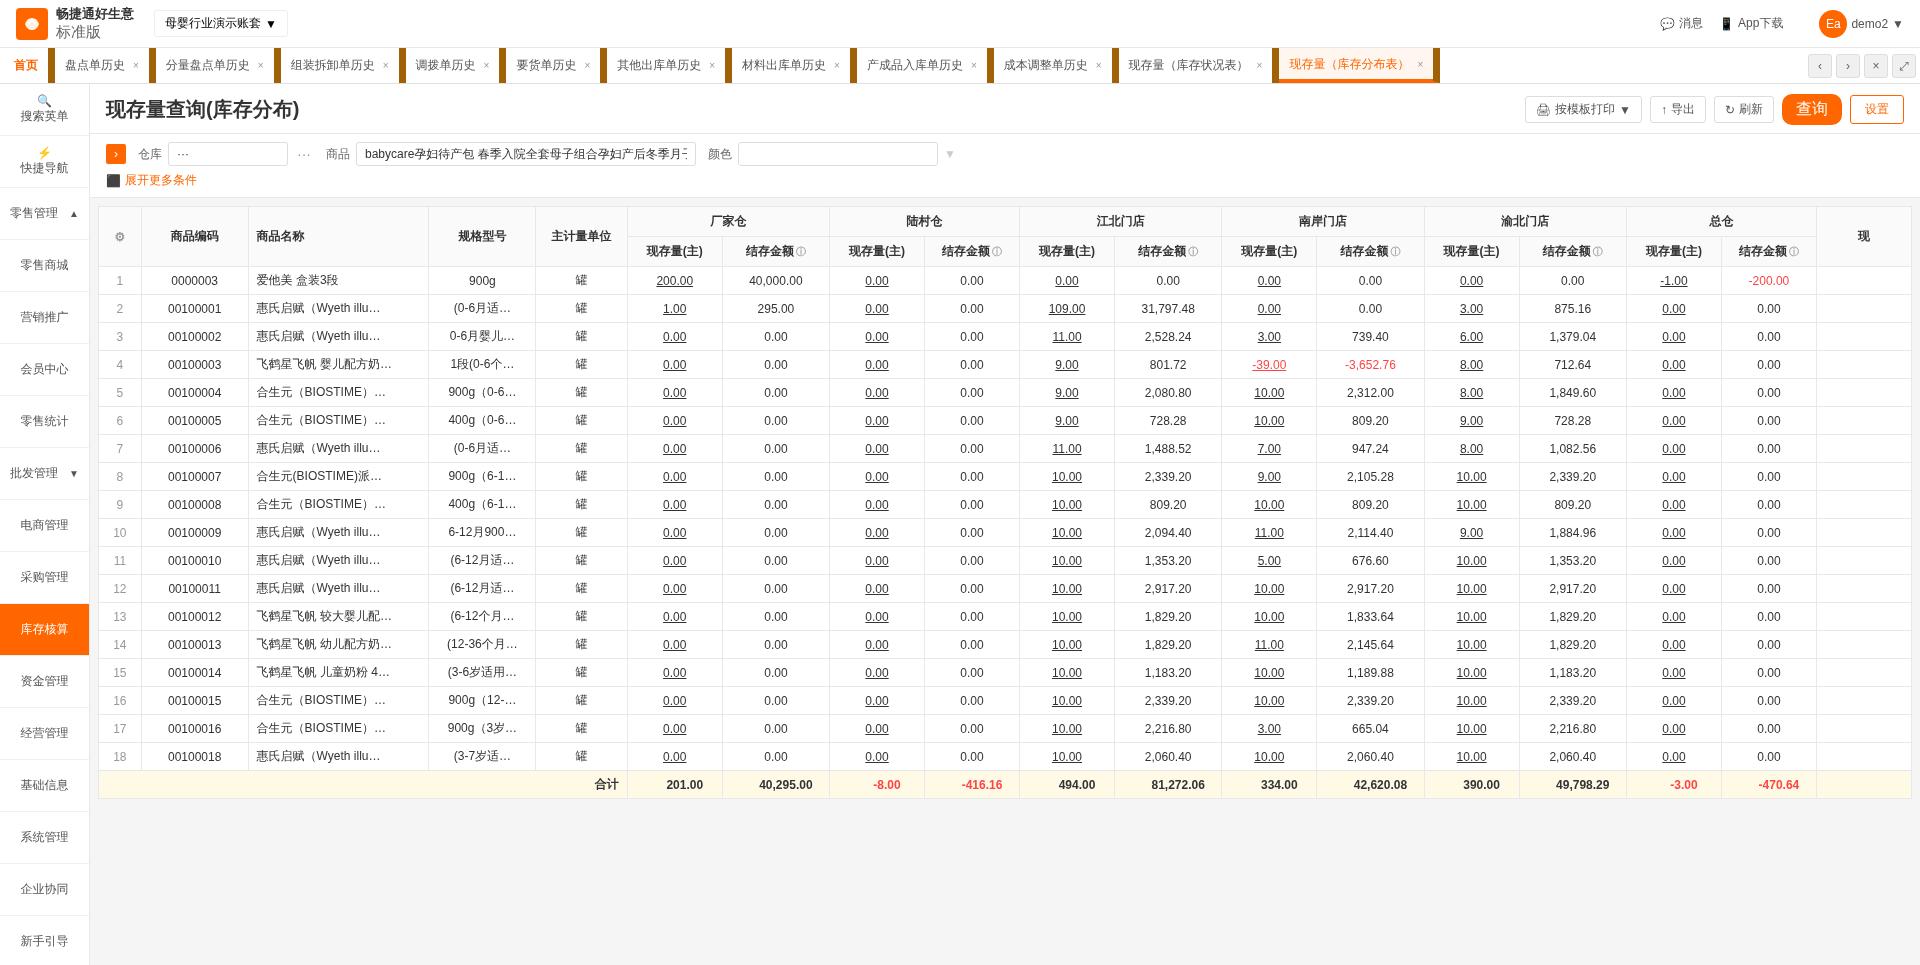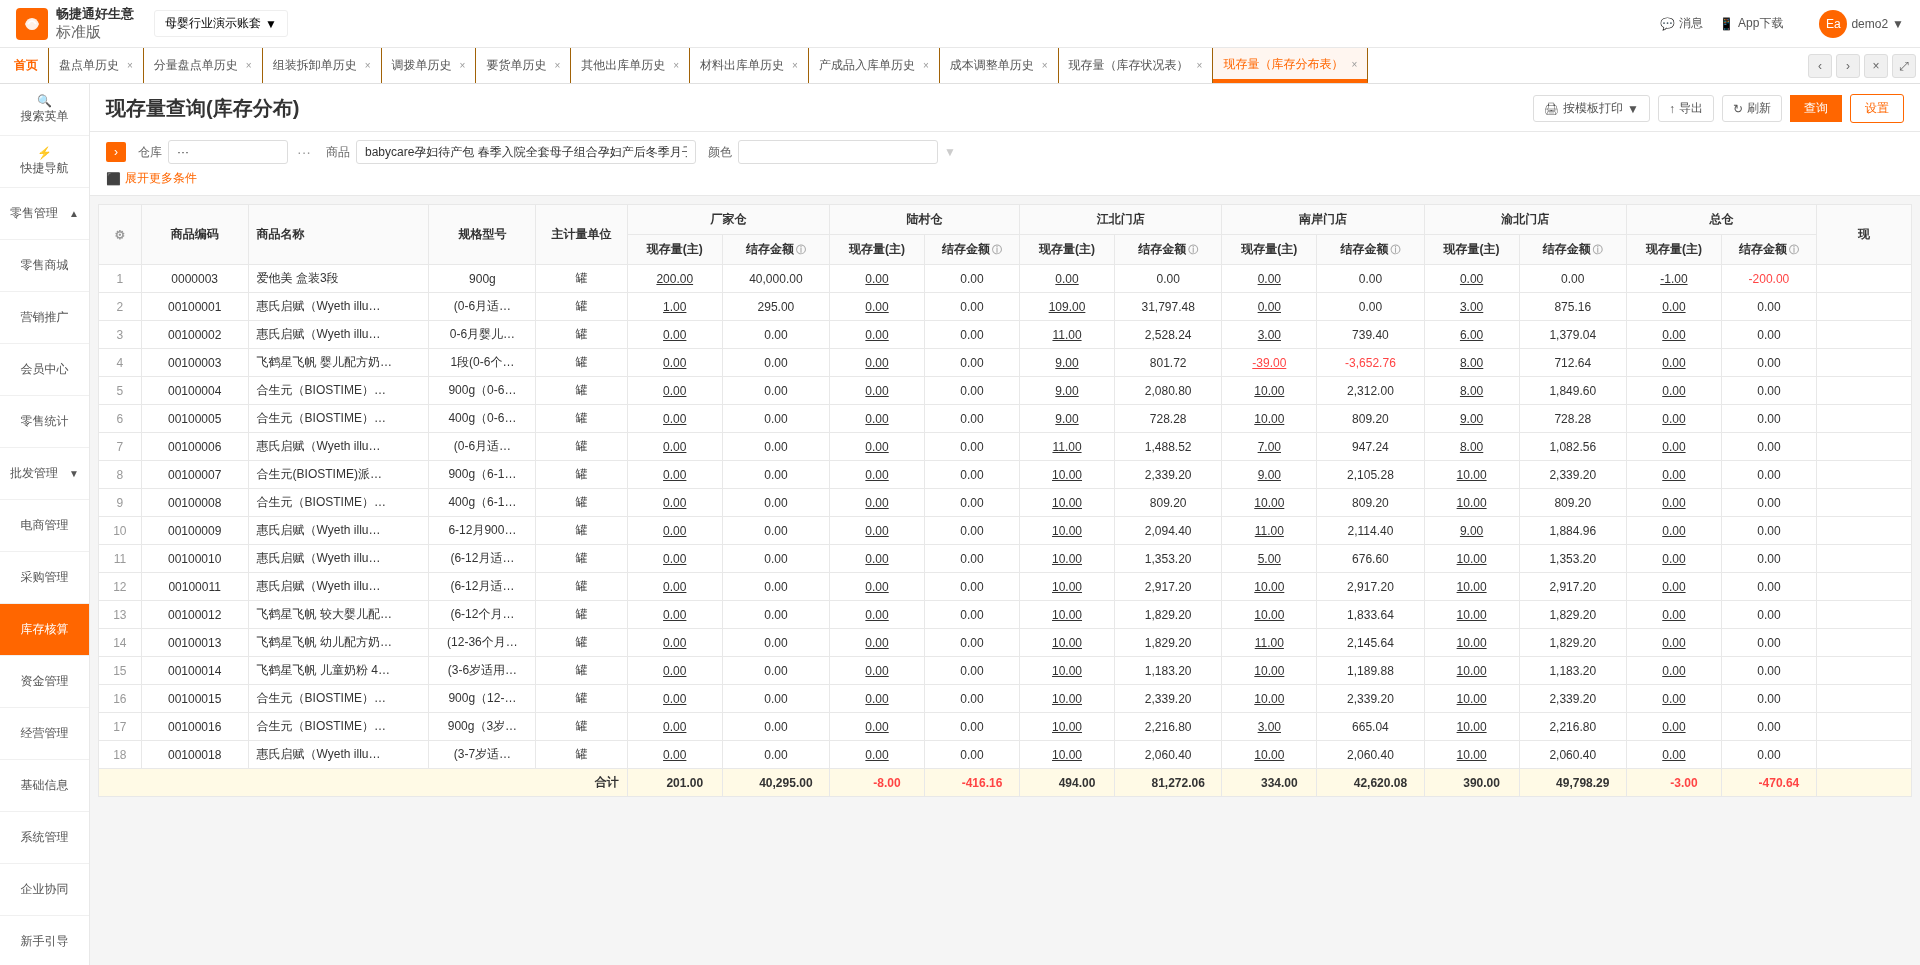--- a/index.html
+++ b/index.html
@@ -52,21 +52,21 @@
       padding: 0 4px;
       border-bottom: 1px solid #e0e0e0;
       height: 36px;
       flex-shrink: 0;
       overflow: hidden;
     }
     .tab-item {
       display: flex; align-items: center; gap: 4px;
       padding: 0 10px;
       height: 100%;
-      border-right: 1px solid #a16207;
+      border-right: 7px solid #a16207;
       cursor: pointer;
       color: #555;
       font-size: 12px;
       white-space: nowrap;
       flex-shrink: 0;
       justify-content: flex-end;
     }
     .tab-item.home { background: #fff; color: #ff6600; font-weight: bold; }
     .tab-item.active { background: #fff6f0; color: #ff6600; border-bottom: 2px solid #ff6600; }
     .tab-item .tab-close {
@@ -135,21 +135,21 @@
     .page-title { font-size: 20px; font-weight: bold; color: #333; }
     .page-actions { display: flex; gap: 8px; align-items: center; }
     .btn-action {
       display: flex; align-items: center; gap: 4px;
       padding: 4px 10px;
       border: 1px solid #ddd; border-radius: 3px;
       background: #fff; cursor: pointer; color: #555; font-size: 12px;
     }
     .btn-primary {
       background: #ff6600; color: #fff; border: none;
-      padding: 5px 14px; border-radius: 0; cursor: pointer; font-size: 12px; text-align: center;
+      padding: 5px 14px; border-radius: 10px; cursor: pointer; font-size: 16px; text-align: center;
     }
     .btn-setting {
       background: #fff; color: #ff6600; border: 1px solid #ff6600;
       padding: 5px 14px; border-radius: 3px; cursor: pointer; font-size: 12px;
     }
 
     
     .filter-bar {
       background: #fff;
       padding: 8px 16px;

